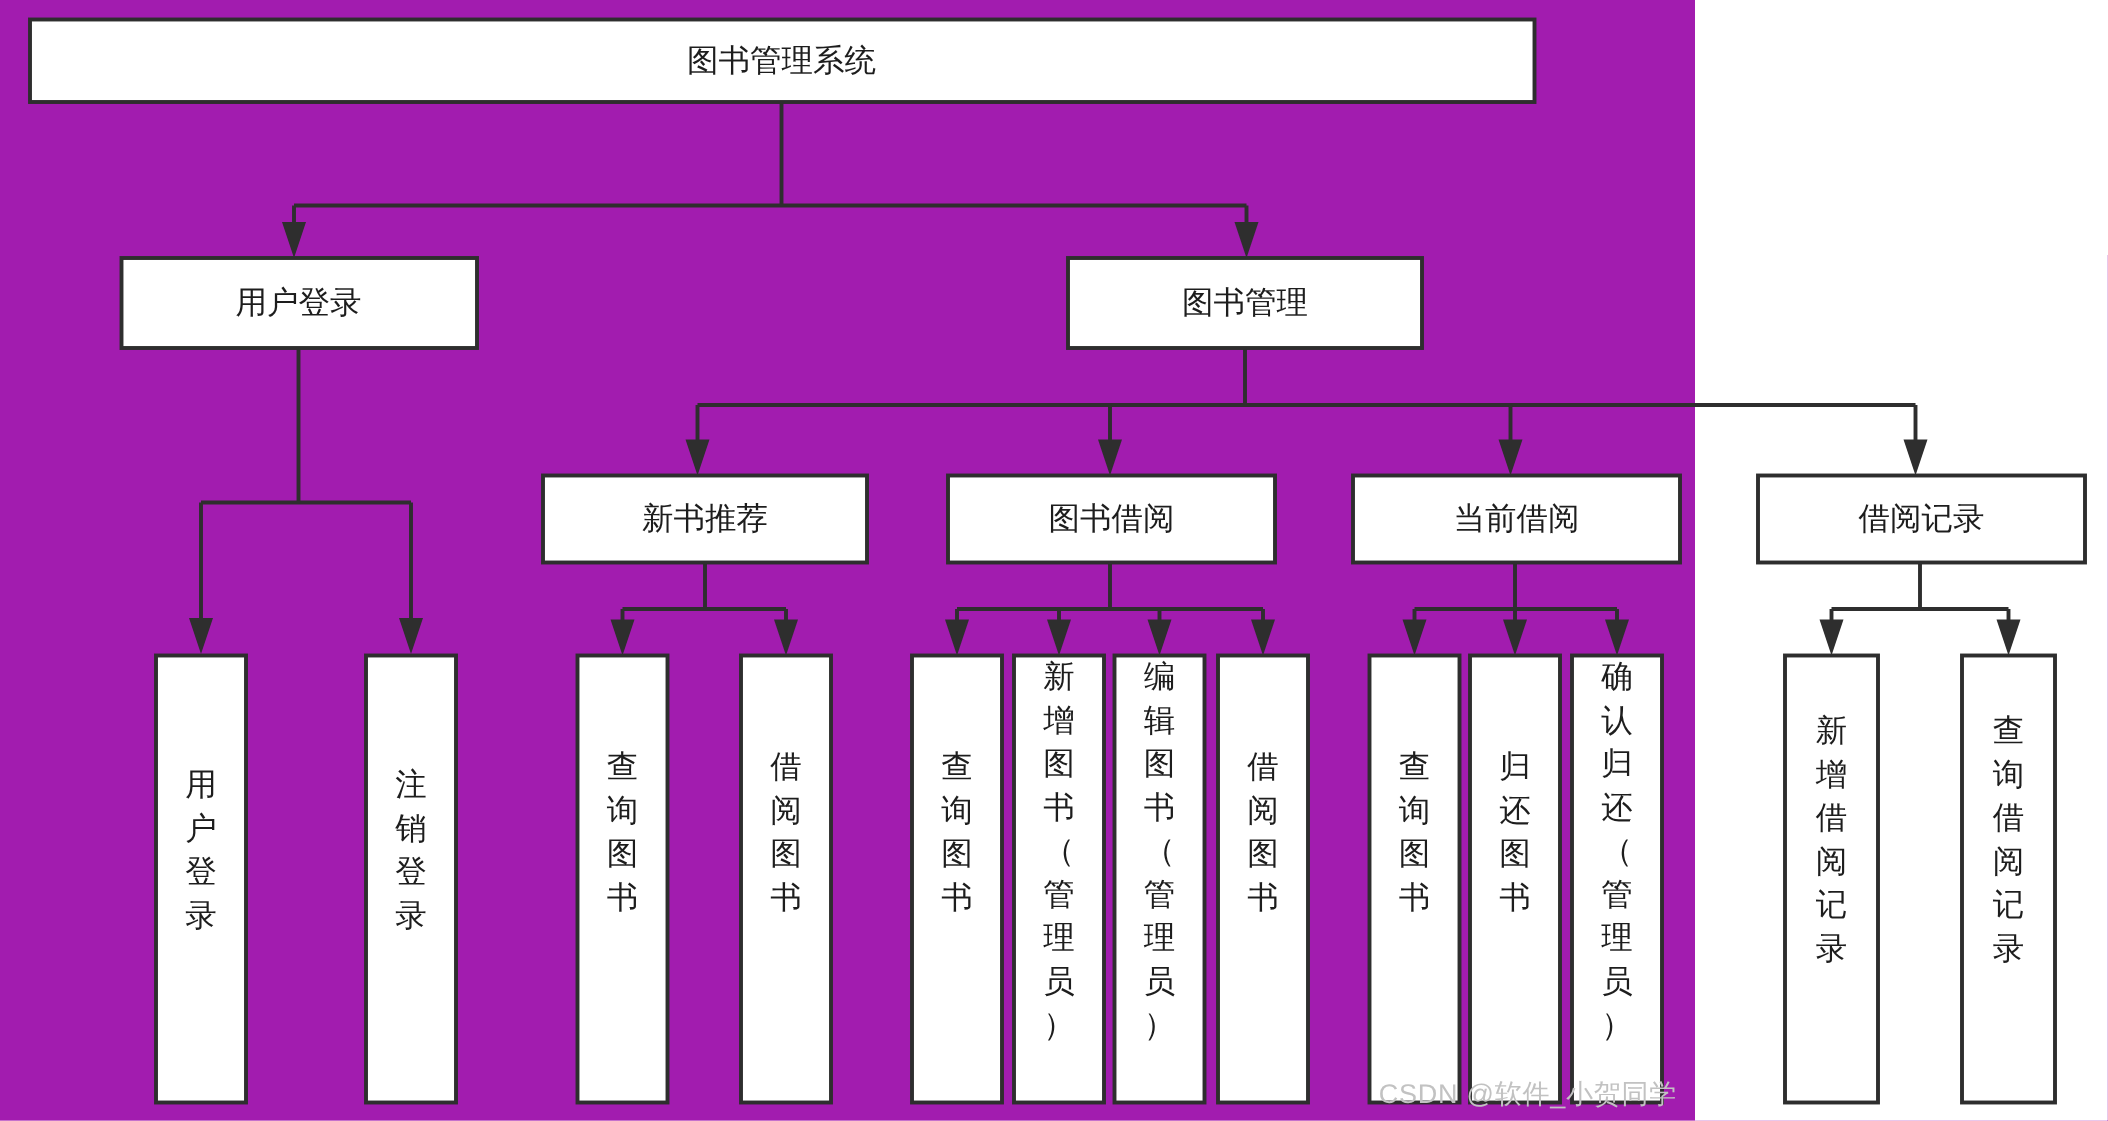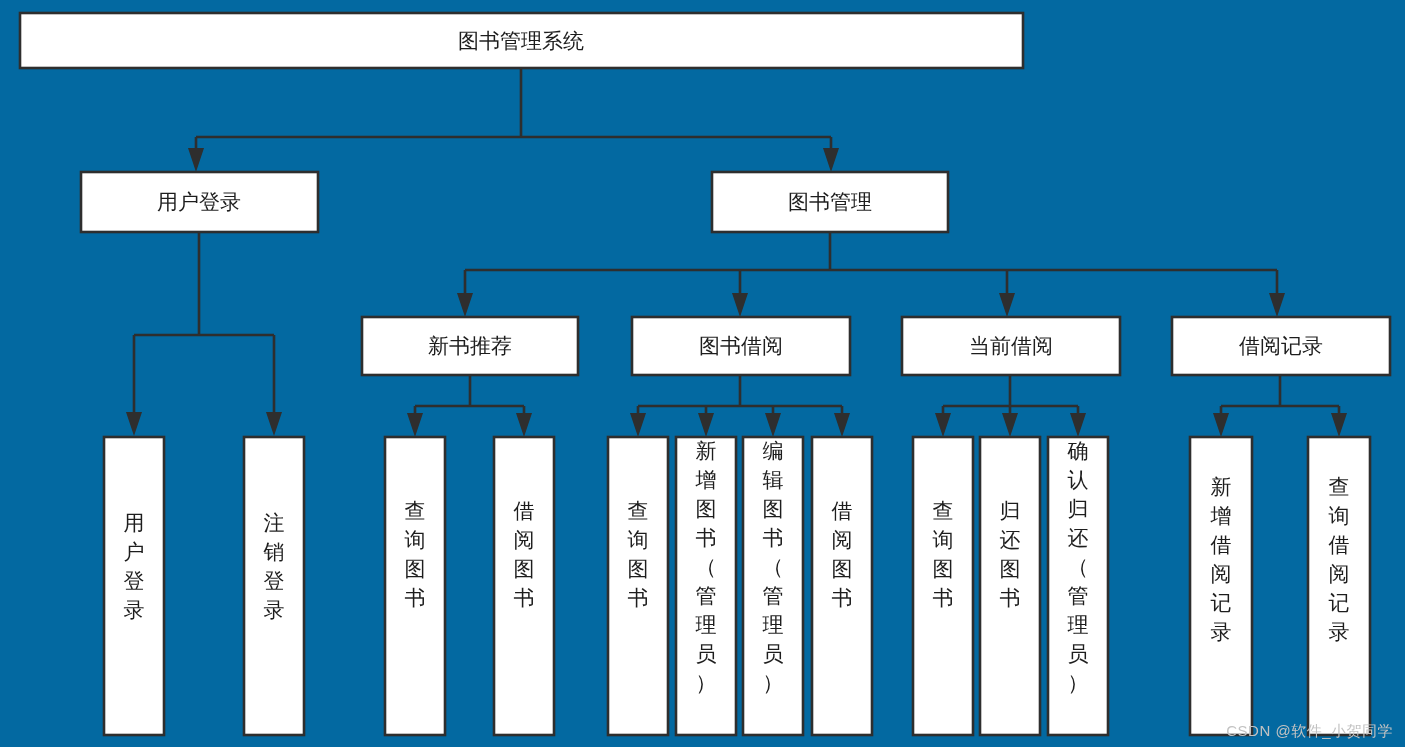--- a/index.html
+++ b/index.html
@@ -8,23 +8,23 @@
     background: #ffffff;
   }
   body {
     width: 1405px;
     height: 747px;
     font-family: "Liberation Sans", "DejaVu Sans", sans-serif;
     overflow: hidden;
   }
   #diagram-root {
     position: relative;
-    width: 1405px;
+    width: 1130px;
     height: 747px;
-    background: #0369a1;
+    background: #a21caf;
   }
   svg#flow {
     position: absolute;
     left: 0;
     top: 0;
     width: 1405px;
     height: 747px;
     display: block;
   }
   .node-rect {
@@ -53,21 +53,21 @@
     fill: #1d1d1d;
     font-family: "Liberation Sans", "DejaVu Sans", sans-serif;
     font-size: 21px;
     text-anchor: middle;
   }
   .watermark {
     position: absolute;
     right: 12px;
     bottom: 6px;
     font-family: "Liberation Sans", "DejaVu Sans", sans-serif;
-    font-size: 15px;
+    font-size: 18px;
     color: #c2c2c2;
     letter-spacing: 0.5px;
     white-space: nowrap;
     user-select: none;
     margin-left: 11px;
   }
 </style>
 </head>
 <body>
 

